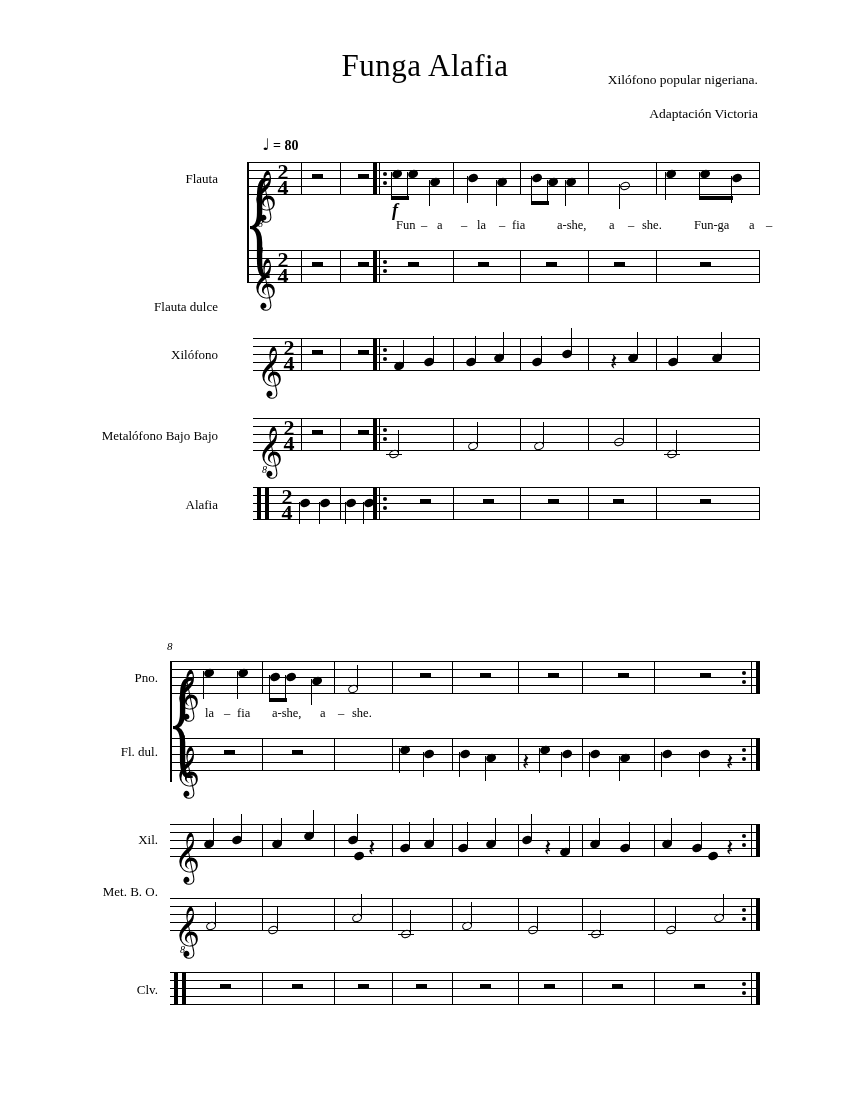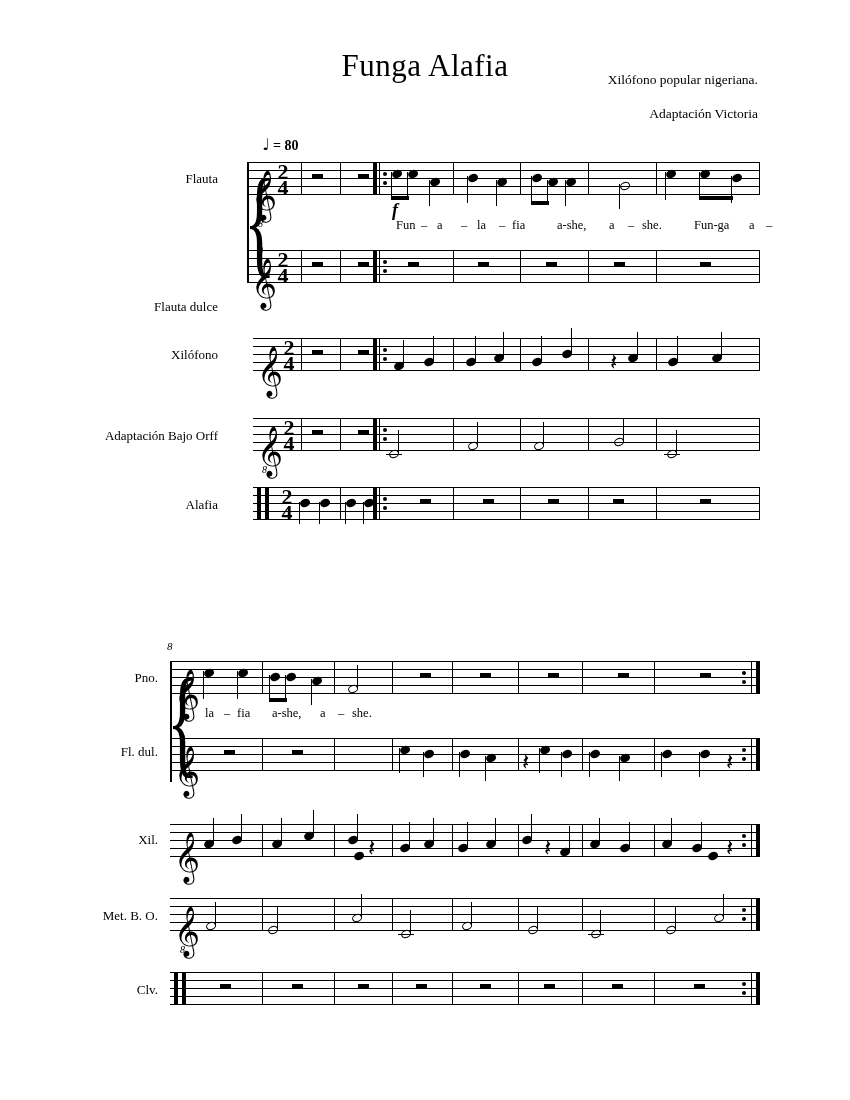--- a/index.html
+++ b/index.html
@@ -197,21 +197,21 @@
   <div class="sysblock">
 
     <div class="tempo" style="left:262px; top:135px;">
       <span class="tnote">♩</span>
       <span>= 80</span>
     </div>
 
     <div class="instr-label" style="left:100px; top:171px; width:118px;">Flauta</div>
     <div class="instr-label" style="left:80px; top:259px; width:138px;margin-top:40px;">Flauta dulce</div>
     <div class="instr-label" style="left:80px; top:347px; width:138px;">Xilófono</div>
-    <div class="instr-label" style="left:50px; top:428px; width:168px;">Adaptación Bajo Orff</div>
+    <div class="instr-label" style="left:50px; top:428px; width:168px;">Metalófono Bajo Bajo</div>
     <div class="instr-label" style="left:100px; top:497px; width:118px;">Alafia</div>
 
     <div class="brace" style="left:231px; top:222px;">{</div>
 
     <div class="staff" style="left:247px; top:162px; width:513px;">
       <div class="ln"></div>
         <div class="ln"></div>
         <div class="ln"></div>
         <div class="ln"></div>
         <div class="ln"></div>
@@ -450,21 +450,21 @@
     <div class="barline" style="left:759px; top:487px; height:33px;"></div>
   </div>
 
   <div class="sysblock">
 
     <div class="syslabel" style="left:167px; top:640px;">8</div>
 
     <div class="instr-label" style="left:60px; top:670px; width:98px;">Pno.</div>
     <div class="instr-label" style="left:50px; top:744px; width:108px;">Fl. dul.</div>
     <div class="instr-label" style="left:60px; top:832px; width:98px;">Xil.</div>
-    <div class="instr-label" style="left:40px; top:908px; width:118px;">Met. B. O.</div>
+    <div class="instr-label" style="left:40px; top:884px; width:118px;">Met. B. O.</div>
     <div class="instr-label" style="left:60px; top:982px; width:98px;">Clv.</div>
 
     <div class="brace" style="left:154px; top:722px;">{</div>
 
     <div class="staff" style="left:170px; top:661px; width:590px;">
       <div class="ln"></div>
         <div class="ln"></div>
         <div class="ln"></div>
         <div class="ln"></div>
         <div class="ln"></div>

